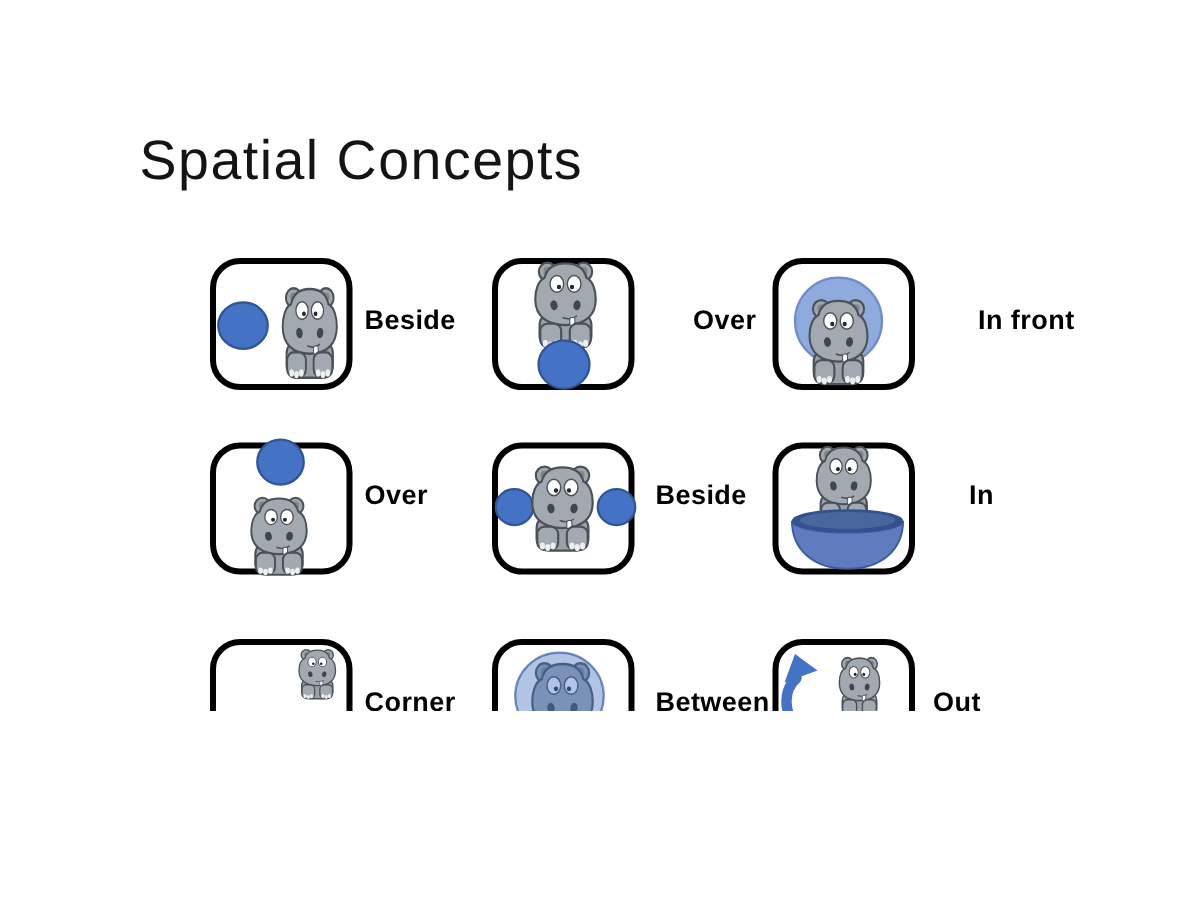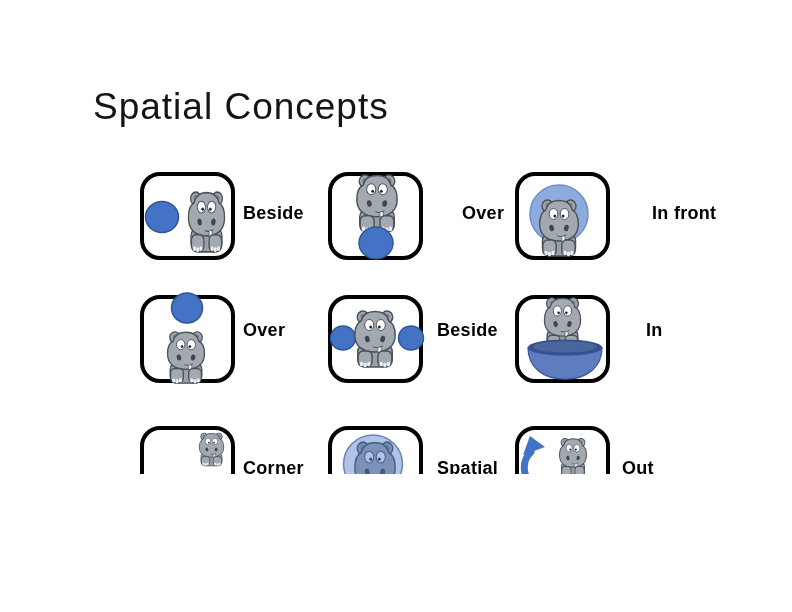--- a/index.html
+++ b/index.html
@@ -180,21 +180,21 @@
 
   <div class="cell" style="left:328px;top:426px">
     <div class="frame"></div>
     <svg class="scene" viewBox="0 0 95 88">
       <svg x="23" y="14" width="48" height="64" viewBox="0 0 100 120" preserveAspectRatio="none">
           <use href="#hippo-sym"></use>
         </svg>
       <ellipse class="overlay-circle" cx="45" cy="38" rx="29.5" ry="29"></ellipse>
     </svg>
   </div>
-  <div class="cell-label" style="left:437px;top:462px">Spatial</div>
+  <div class="cell-label" style="left:437px;top:462px">Between</div>
 
   <div class="cell" style="left:515px;top:426px">
     <div class="frame"></div>
     <svg class="scene" viewBox="0 0 95 88">
       <g>
         <path class="arrow-shaft" d="M22 64 C8 55 5 36 16 26"></path>
         <polygon class="arrow" points="8,29 15,10 30,21"></polygon>
       </g>
       <svg x="42" y="11" width="32" height="42" viewBox="0 0 100 120" preserveAspectRatio="none">
           <use href="#hippo-sym"></use>

